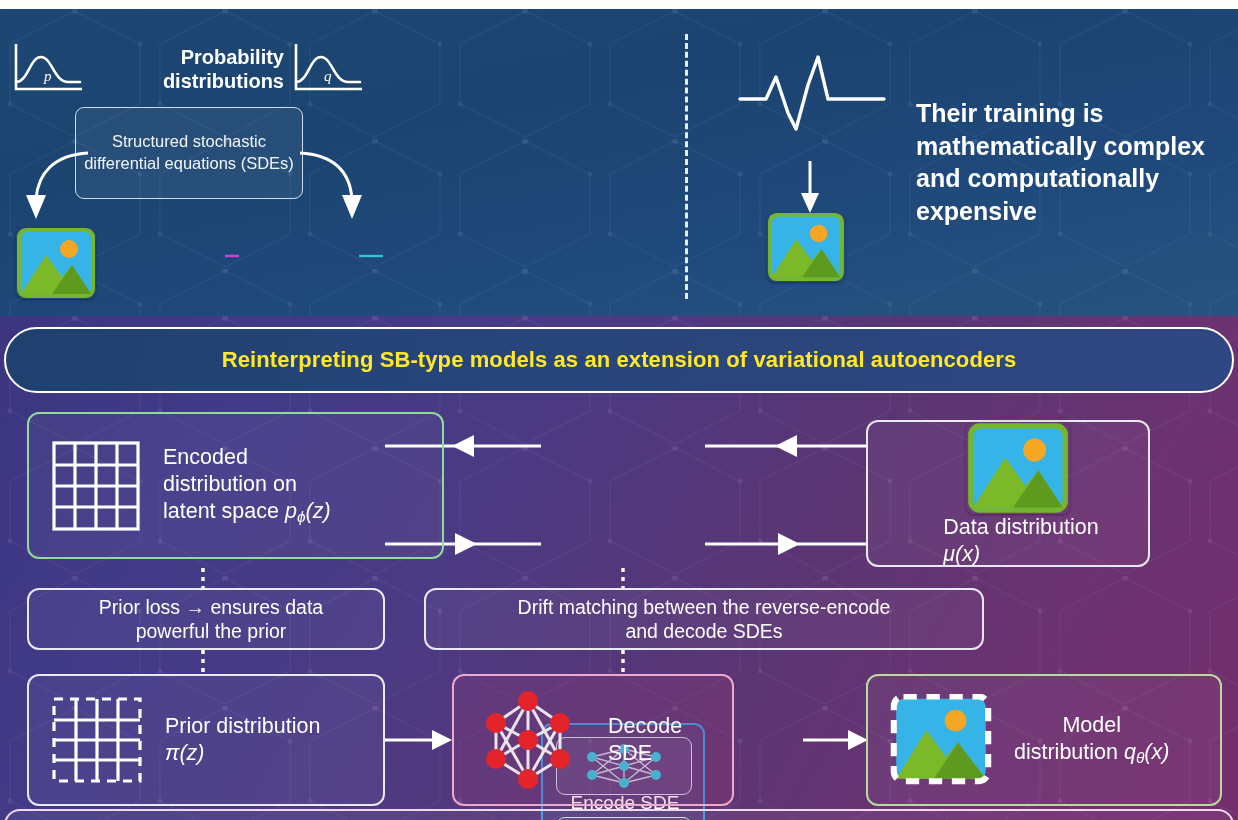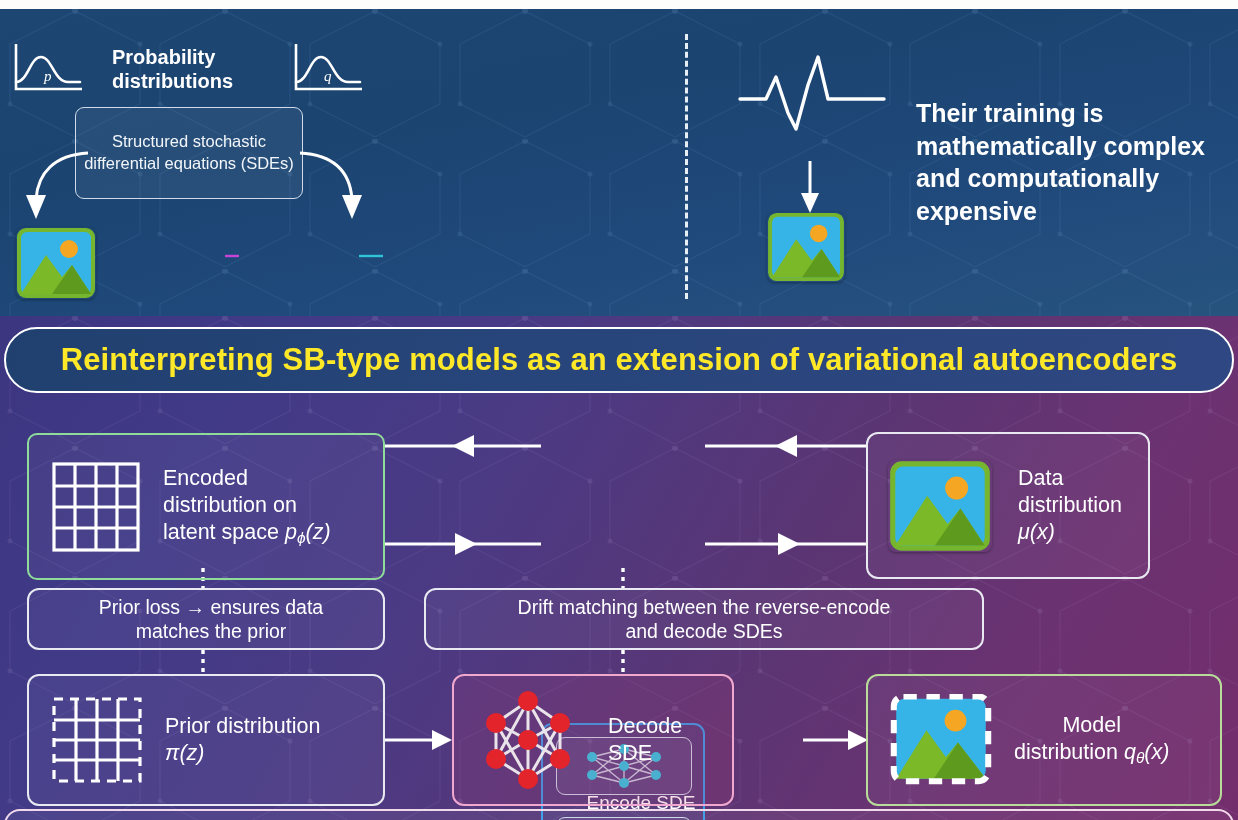--- a/index.html
+++ b/index.html
@@ -29,21 +29,21 @@
     position: absolute; left: 685px; top: 25px; width: 0; height: 265px;
     border-left: 3px dashed #e8eef5;
   }
 
   
   .mini-chart { position: absolute; width: 72px; height: 52px; }
   .mini-chart svg { display:block; }
   .pd-title {
     position: absolute; left: 112px; top: 36px; width: 172px;
     color: #ffffff; font-size: 20px; font-weight: bold; line-height: 1.2;
-    text-align: left;
+    text-align: right;
   }
   .sde-box {
     position: absolute; left: 75px; top: 98px; width: 228px; height: 92px;
     border: 1.6px solid #cfdced; border-radius: 9px;
     background: rgba(255,255,255,0.055);
     color: #f2f6fa; font-size: 16.5px; line-height: 1.32;
     display: flex; align-items: center; justify-content: center; text-align: center;
     padding: 12px 8px;
   }
   .curve-arrow { position: absolute; }
@@ -71,21 +71,21 @@
   }
 
   
   .banner {
     position: absolute; left: 4px; top: 11px; width: 1230px; height: 66px;
     border: 2.5px solid #ffffff; border-radius: 33px;
     background: linear-gradient(105deg, #20406f 0%, #27457a 40%, #2f4782 100%);
     display: flex; align-items: center; justify-content: center;
   }
   .banner-text {
-    color: #ffe828; font-size: 31px; font-weight: bold; letter-spacing: .1px;
+    color: #ffe828; font-size: 22px; font-weight: bold; letter-spacing: .1px;
     text-align: center;
   }
 
   
   .node {
     position: absolute; border-radius: 12px;
     display: flex; align-items: center;
     background: rgba(255,255,255,0.045);
   }
   .node.green  { border: 2.2px solid #8fdc9a; }
@@ -103,21 +103,21 @@
     border: 2.4px solid #3a9ae8; border-radius: 11px;
     background: rgba(70,130,200,0.10);
   }
   .nn-box {
     position: absolute; left: 13px; width: 136px; height: 58px;
     border: 1.6px solid #cdd8ea; border-radius: 9px;
     background: rgba(255,255,255,0.05);
     display:flex; align-items:center; justify-content:center;
   }
   .encode-caption {
-    position: absolute; left: 16px; top: 67px; width: 164px; text-align: center;
+    position: absolute; left: 0; top: 67px; width: 164px; text-align: center;
     color: #ffffff; font-size: 19px;
   }
 
   
   .conn { position: absolute; }
 
   
   .bottom-bar {
     position: absolute; left: 4px; top: 809px; width: 1230px; height: 30px;
     border: 2.2px solid #f0d9ea; border-top-left-radius: 16px; border-top-right-radius: 16px;
@@ -295,21 +295,21 @@
       <line x1="623" y1="252" x2="623" y2="272" stroke="#ffffff" stroke-width="3.4" stroke-dasharray="4 5"></line>
       <line x1="203" y1="334" x2="203" y2="358" stroke="#ffffff" stroke-width="3.4" stroke-dasharray="4 5"></line>
       <line x1="623" y1="334" x2="623" y2="358" stroke="#ffffff" stroke-width="3.4" stroke-dasharray="4 5"></line>
 
       <line x1="385" y1="424" x2="447" y2="424" stroke="#ffffff" stroke-width="3"></line>
       <polygon points="452,424 432,414 432,434" fill="#ffffff"></polygon>
       <line x1="803" y1="424" x2="862" y2="424" stroke="#ffffff" stroke-width="3"></line>
       <polygon points="868,424 848,414 848,434" fill="#ffffff"></polygon>
     </svg>
 
-    <div class="node green" style="left:27px; top:117px; width:358px; height:147px;border-radius:10px;">
+    <div class="node green" style="left:27px; top:96px; width:417px; height:147px;">
       <svg style="margin-left:22px; flex:0 0 auto;" width="90" height="92" viewBox="0 0 90 92">
         <g stroke="#ffffff" stroke-width="3.2" fill="none">
           <rect x="3" y="3" width="84" height="86"></rect>
           <line x1="24" y1="3" x2="24" y2="89"></line>
           <line x1="45" y1="3" x2="45" y2="89"></line>
           <line x1="66" y1="3" x2="66" y2="89"></line>
           <line x1="3" y1="25" x2="87" y2="25"></line>
           <line x1="3" y1="46" x2="87" y2="46"></line>
           <line x1="3" y1="67" x2="87" y2="67"></line>
         </g>
@@ -349,38 +349,38 @@
               <circle cx="80" cy="32" r="5"></circle>
           </g>
         </svg>
       </div>
       <div class="encode-caption">Encode SDE</div>
       <div class="nn-box" style="top:92px;">
         
       </div>
     </div>
 
-    <div class="node white" style="left:866px; top:116px; width:284px; height:147px;">
+    <div class="node white" style="left:866px; top:104px; width:284px; height:147px;flex-direction:column;">
       <svg class="img-icon" style="margin-left:20px; flex:0 0 auto;" width="104" height="92" viewBox="0 0 80 72">
         <rect x="1" y="1" width="78" height="70" rx="9" fill="#76b62e"></rect>
         <rect x="5" y="5" width="70" height="62" rx="6" fill="#36b4e8"></rect>
         <circle cx="53" cy="22" r="9" fill="#f5a623"></circle>
         <path d="M5,67 L30,28 L46,50 L56,38 L75,67 Z" fill="#7cb928"></path>
         <path d="M36,67 L56,38 L75,67 Z" fill="#5d9a1e"></path>
       </svg>
       <div class="node-label" style="margin-left:26px;">
         <span>Data distribution</span><br>
         <i>μ</i><i>(x)</i>
       </div>
     </div>
 
     <div class="node white" style="left:27px; top:272px; width:358px; height:62px; justify-content:center;padding-left:10px;">
       <div class="node-label" style="font-size:19.5px; text-align:center; line-height:1.25;">
         <span>Prior loss → ensures data</span><br>
-        <span>matches the prior</span>
+        <span>powerful the prior</span>
       </div>
     </div>
 
     <div class="node white" style="left:27px; top:358px; width:358px; height:132px;">
       <svg style="margin-left:22px; flex:0 0 auto;" width="92" height="88" viewBox="0 0 92 88">
         <g stroke="#ffffff" stroke-width="3.2" fill="none">
           <rect x="3" y="3" width="86" height="82" stroke-dasharray="9 7"></rect>
           <line x1="25" y1="3" x2="25" y2="85"></line>
           <line x1="46" y1="3" x2="46" y2="85"></line>
           <line x1="67" y1="3" x2="67" y2="85"></line>

